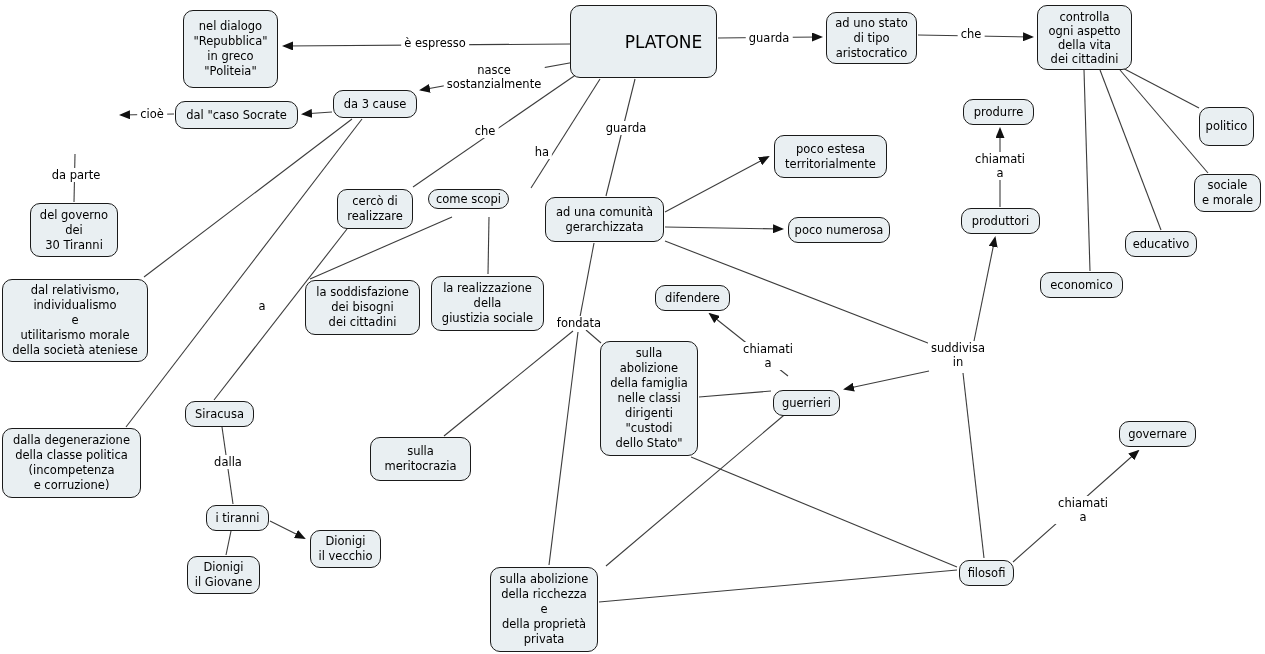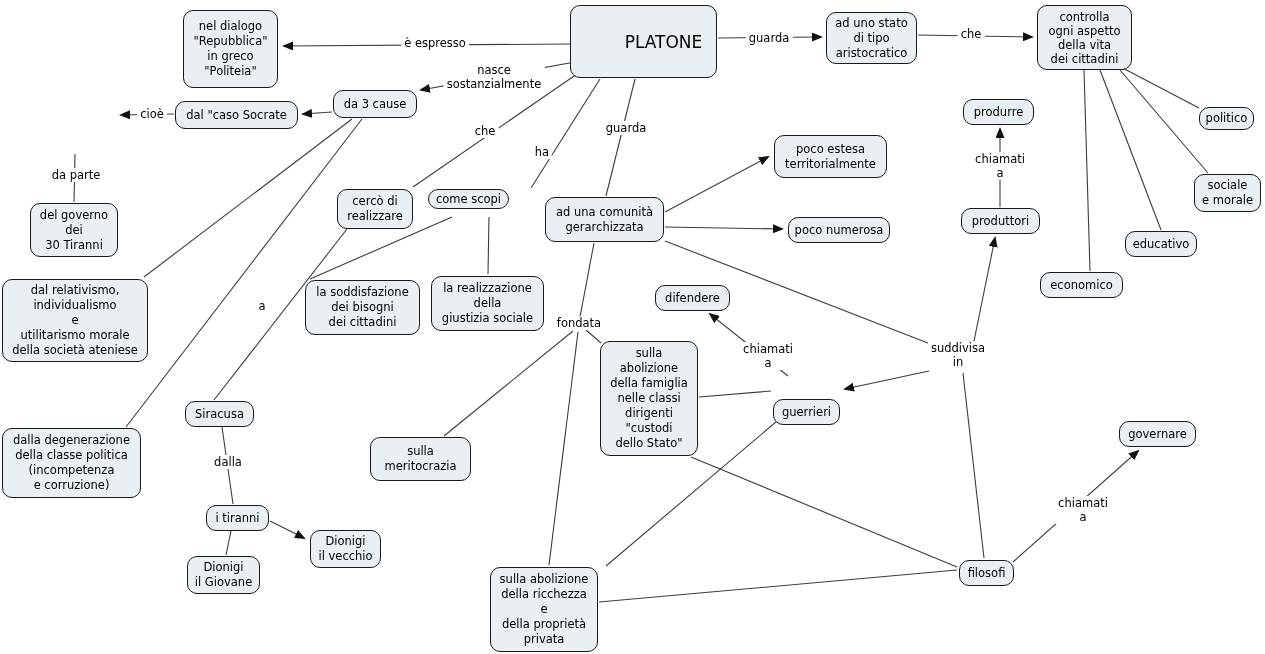--- a/index.html
+++ b/index.html
@@ -120,29 +120,29 @@
   <div class="node" style="left:774px;top:135px;width:113px;height:43px">poco estesa
 territorialmente</div>
   <div class="node" style="left:788px;top:217px;width:102px;height:26px">poco numerosa</div>
   <div class="node" style="left:826px;top:12px;width:91px;height:52px">ad uno stato
 di tipo
 aristocratico</div>
   <div class="node" style="left:1037px;top:5px;width:95px;height:65px;line-height:14px">controlla
 ogni aspetto
 della vita
 dei cittadini</div>
-  <div class="node" style="left:1199px;top:107px;width:55px;height:23px">politico</div>
+  <div class="node" style="left:1199px;top:107px;width:55px;height:39px">politico</div>
   <div class="node" style="left:1194px;top:174px;width:67px;height:38px">sociale
 e morale</div>
   <div class="node" style="left:1125px;top:231px;width:72px;height:26px">educativo</div>
   <div class="node" style="left:1040px;top:272px;width:83px;height:26px">economico</div>
   <div class="node" style="left:963px;top:99px;width:71px;height:26px">produrre</div>
   <div class="node" style="left:961px;top:208px;width:79px;height:26px">produttori</div>
   <div class="node" style="left:655px;top:285px;width:75px;height:26px">difendere</div>
-  <div class="node" style="left:773px;top:399px;width:67px;height:26px">guerrieri</div>
+  <div class="node" style="left:773px;top:390px;width:67px;height:26px">guerrieri</div>
   <div class="node" style="left:600px;top:341px;width:98px;height:115px">sulla
 abolizione
 della famiglia
 nelle classi
 dirigenti
 "custodi
 dello Stato"</div>
   <div class="node" style="left:490px;top:567px;width:108px;height:85px">sulla abolizione
 della ricchezza
 e

